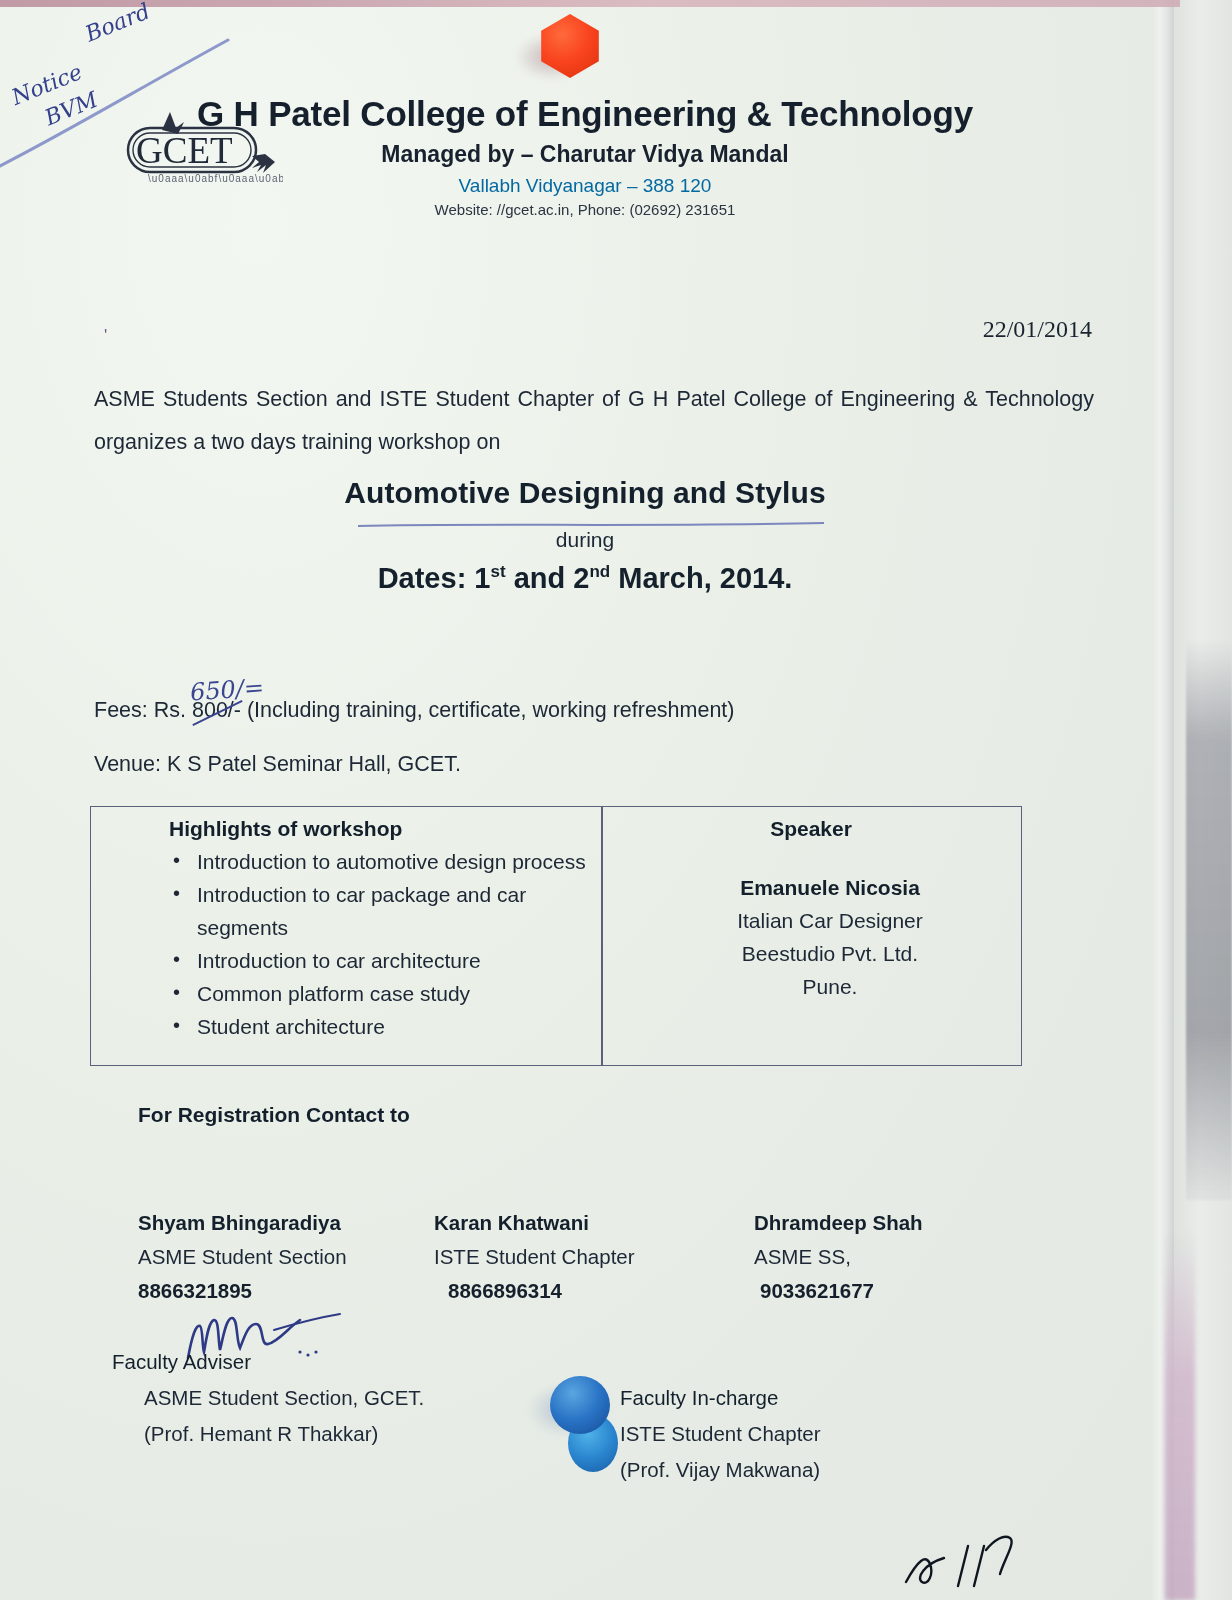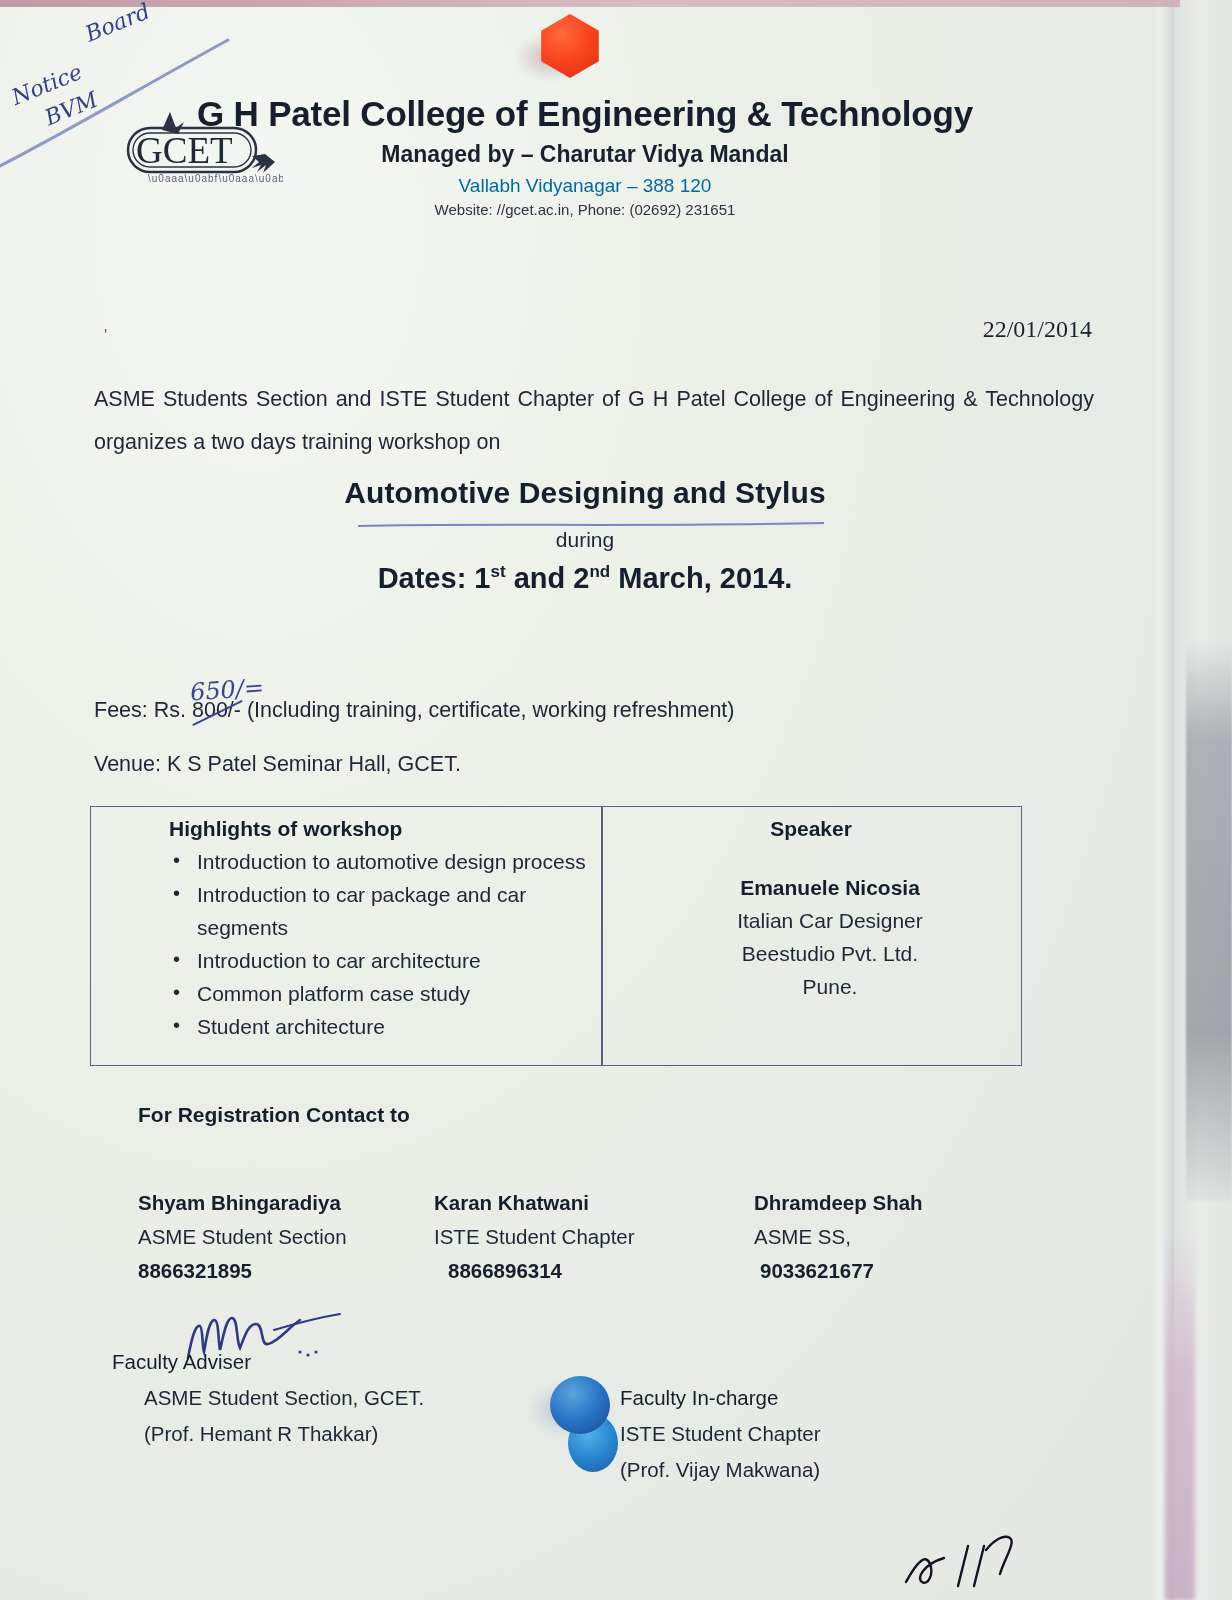--- a/index.html
+++ b/index.html
@@ -342,21 +342,21 @@
     position: absolute;
     left: 138px; top: 1186px;
     width: 860px;
   }
   .contact {
     position:absolute;
     font-size: 20.5px;
     color:#1d2735;
     line-height: 34px;
   }
-  .contact .cname { font-weight:bold; color:#14202c; }
+  .contact .cname { font-weight:bold; color:#14202c;margin-top:20px; }
   .contact .cph { font-weight:bold; color:#15202c; }
   .c0 { left: 0px;   top: 0; }
   .c1 { left: 296px; top: 0; }
   .c2 { left: 616px; top: 0; }
   .c1 .cph { margin-left: 14px; display:block; }
   .c2 .cph { margin-left: 6px;  display:block; }
 
   
   .fac {
     position: absolute;

